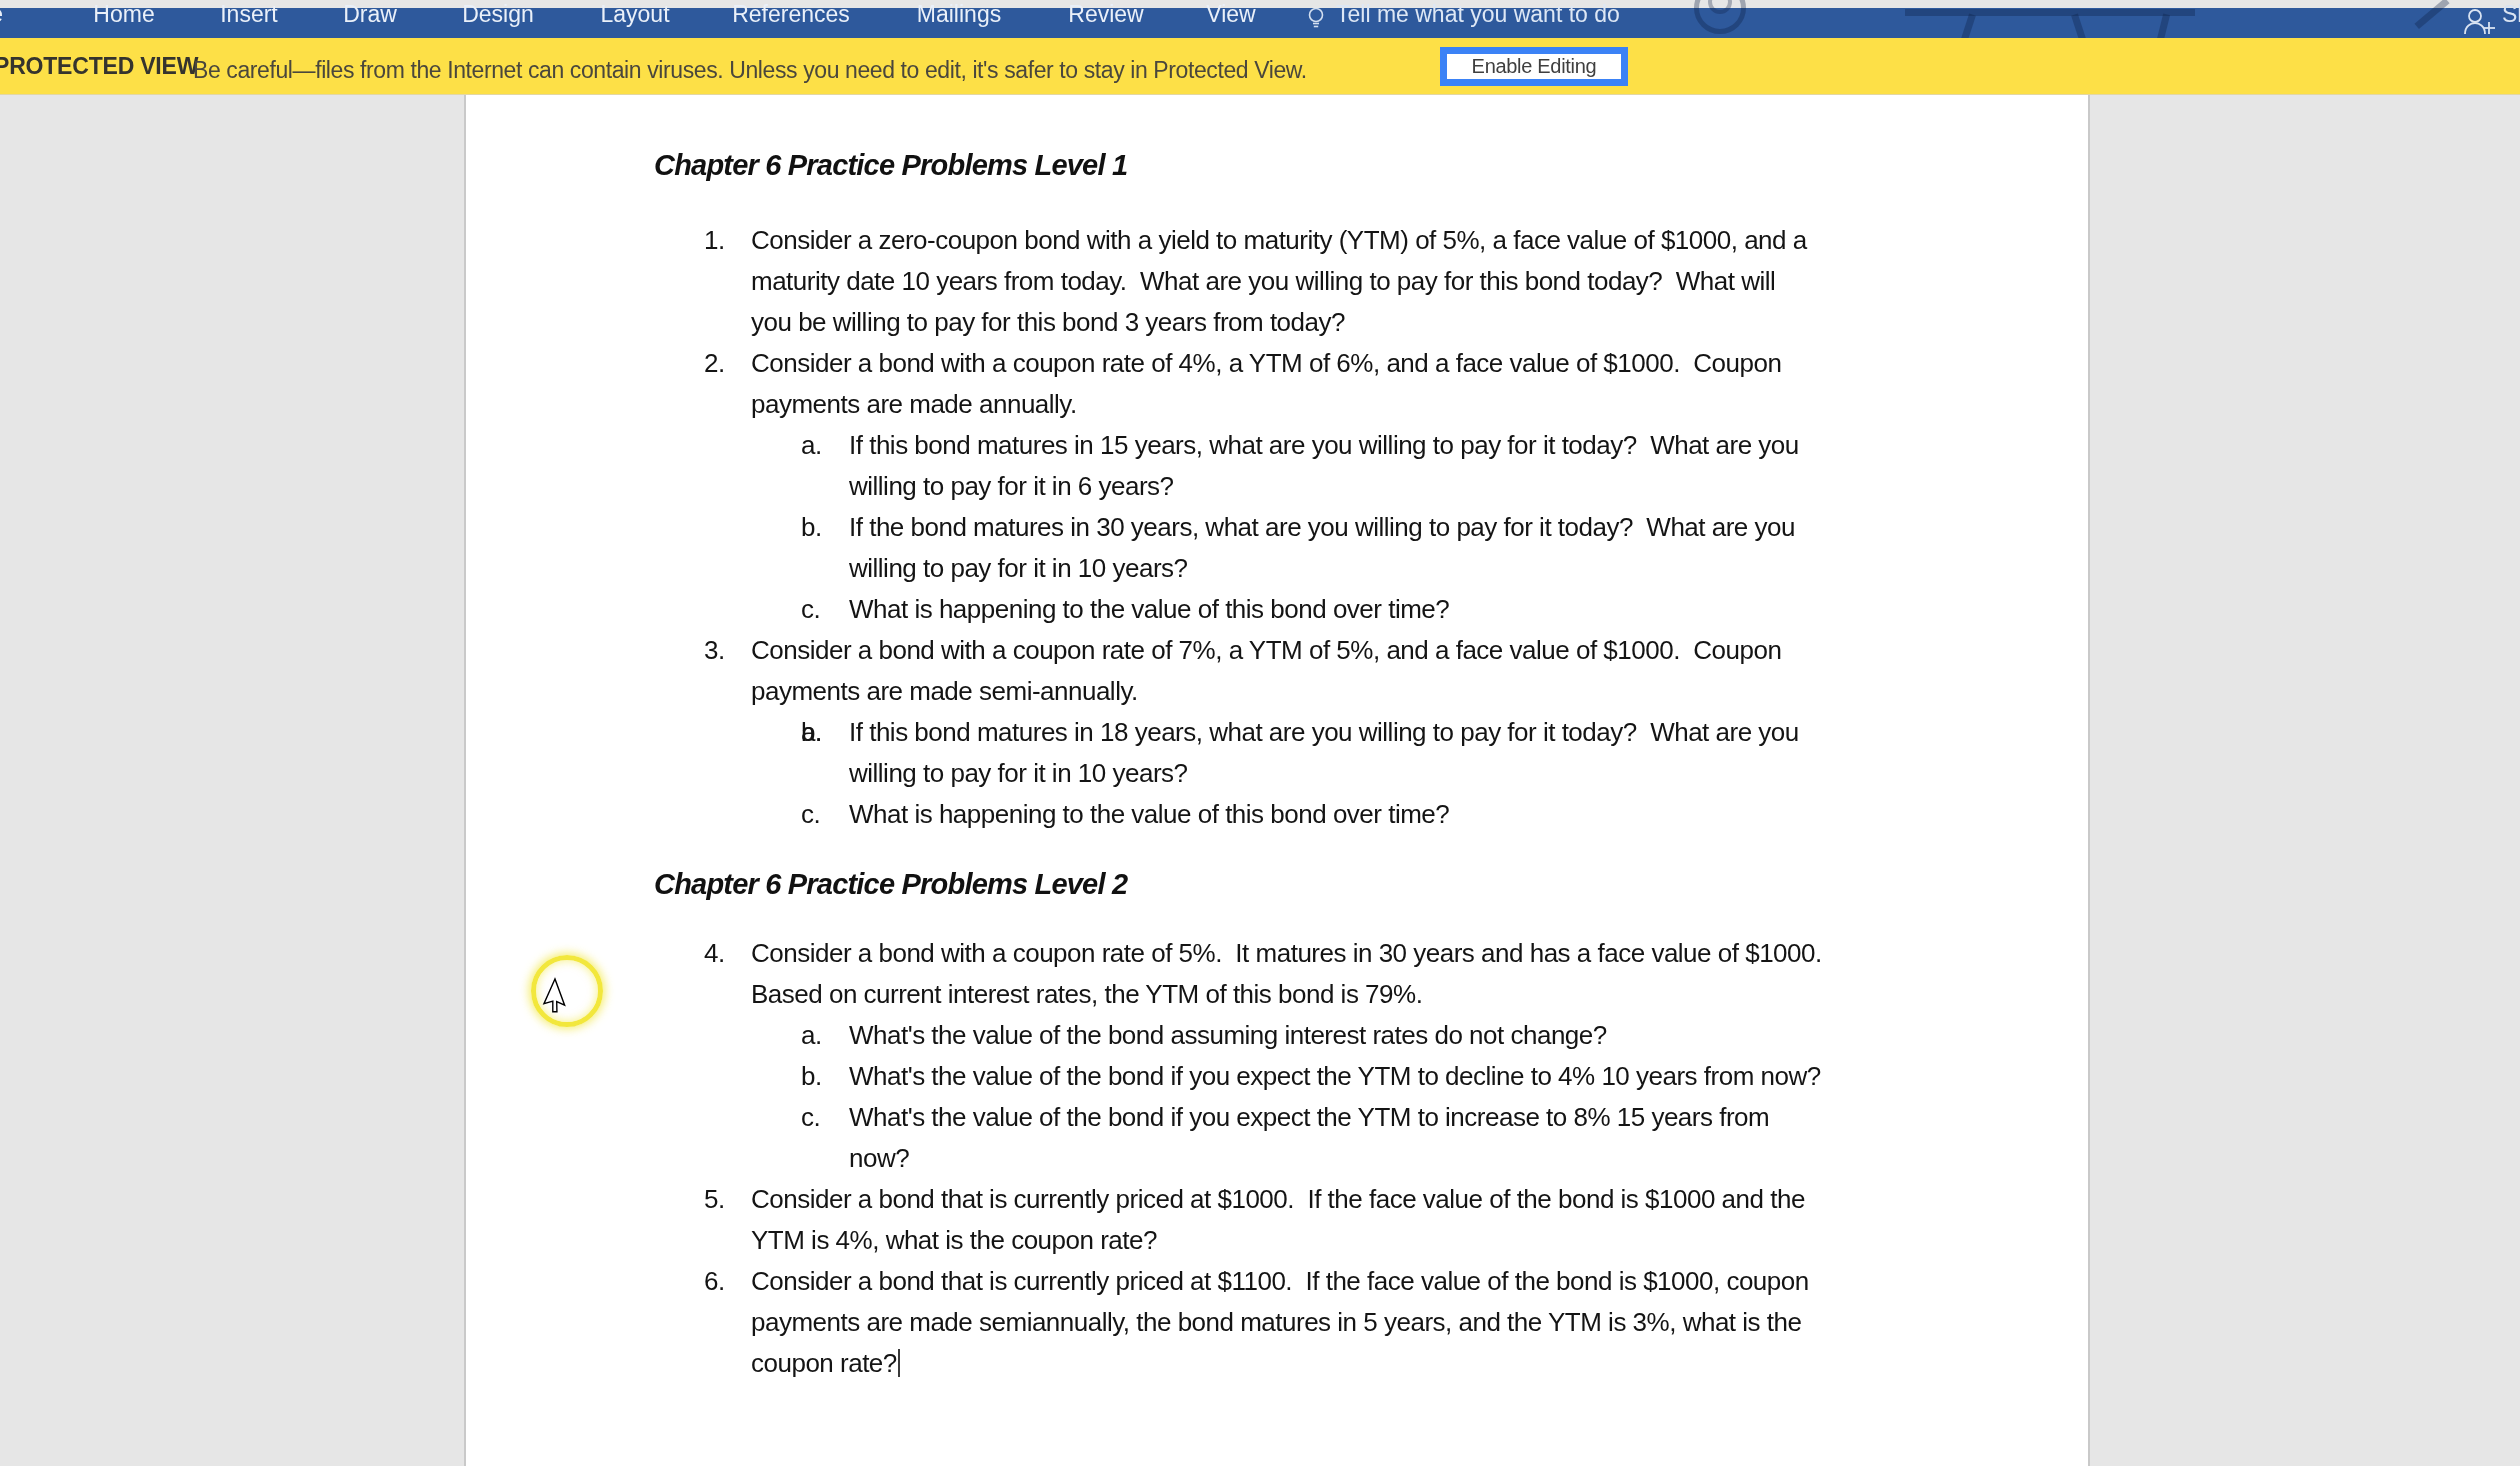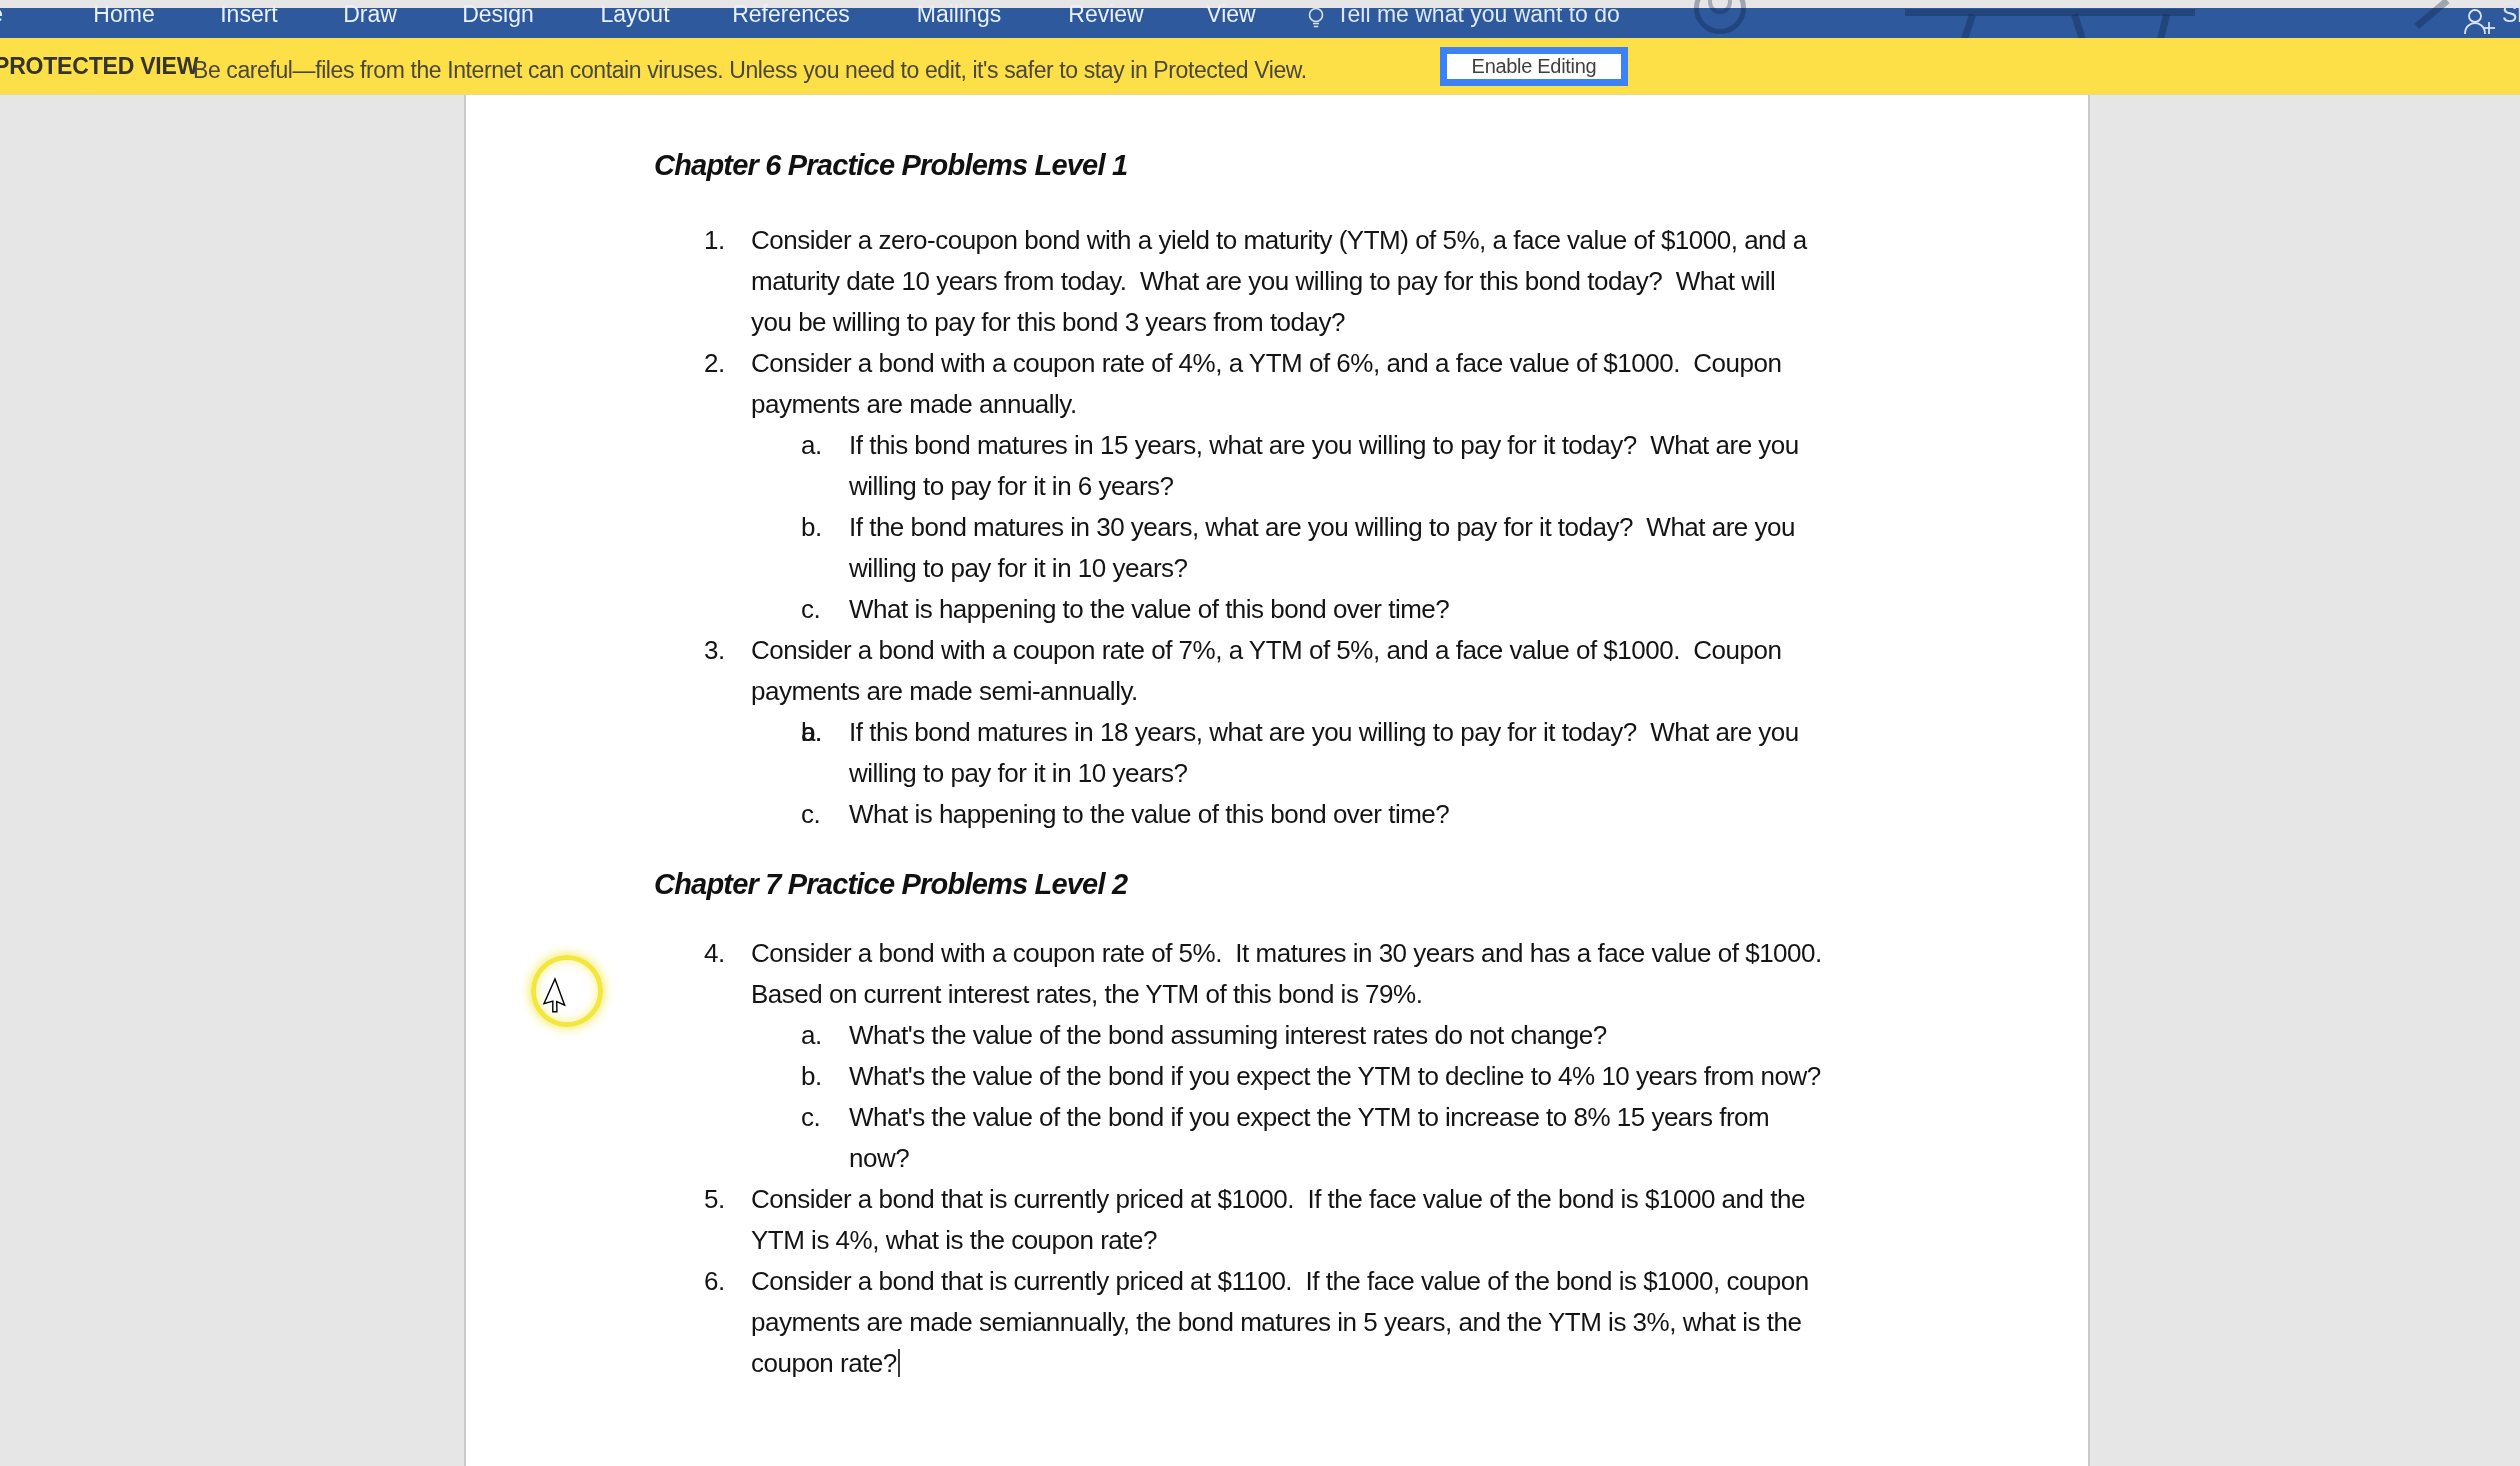--- a/index.html
+++ b/index.html
@@ -158,21 +158,21 @@
     <div class="sub">
       <span class="letter">b.</span>
       <span class="txt">If this bond matures in 18 years, what are you willing to pay for it today?  What are you
 willing to pay for it in 10 years?</span>
     </div>
     <div class="sub">
       <span class="letter">c.</span>
       <span class="txt">What is happening to the value of this bond over time?</span>
     </div>
 
-    <div class="doc-heading second">Chapter 7 Practice Problems Level 2</div>
+    <div class="doc-heading second">Chapter 6 Practice Problems Level 2</div>
 
     <div class="li">
       <span class="num">4.</span>
       <span class="txt">Consider a bond with a coupon rate of 5%.  It matures in 30 years and has a face value of $1000.
 Based on current interest rates, the YTM of this bond is 79%.</span>
     </div>
     <div class="sub">
       <span class="letter">a.</span>
       <span class="txt">What's the value of the bond assuming interest rates do not change?</span>
     </div>

